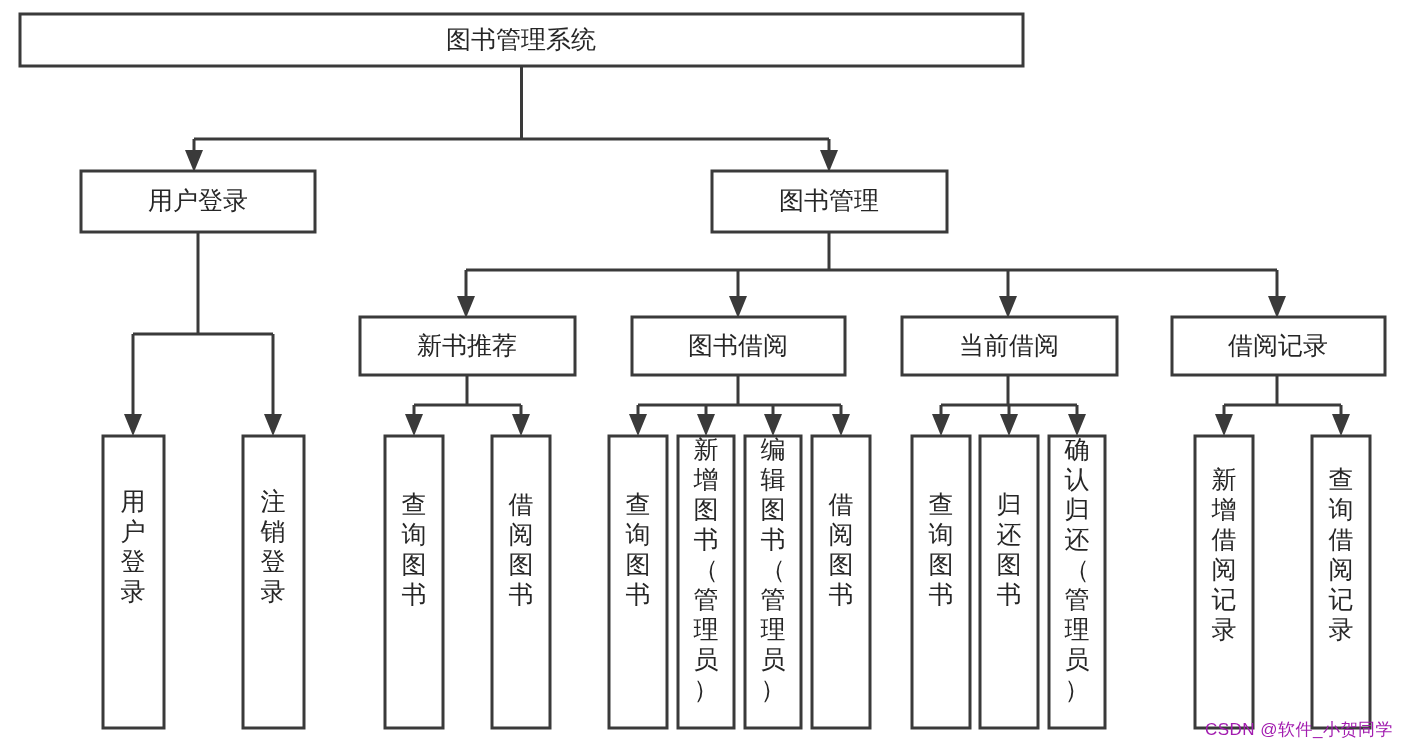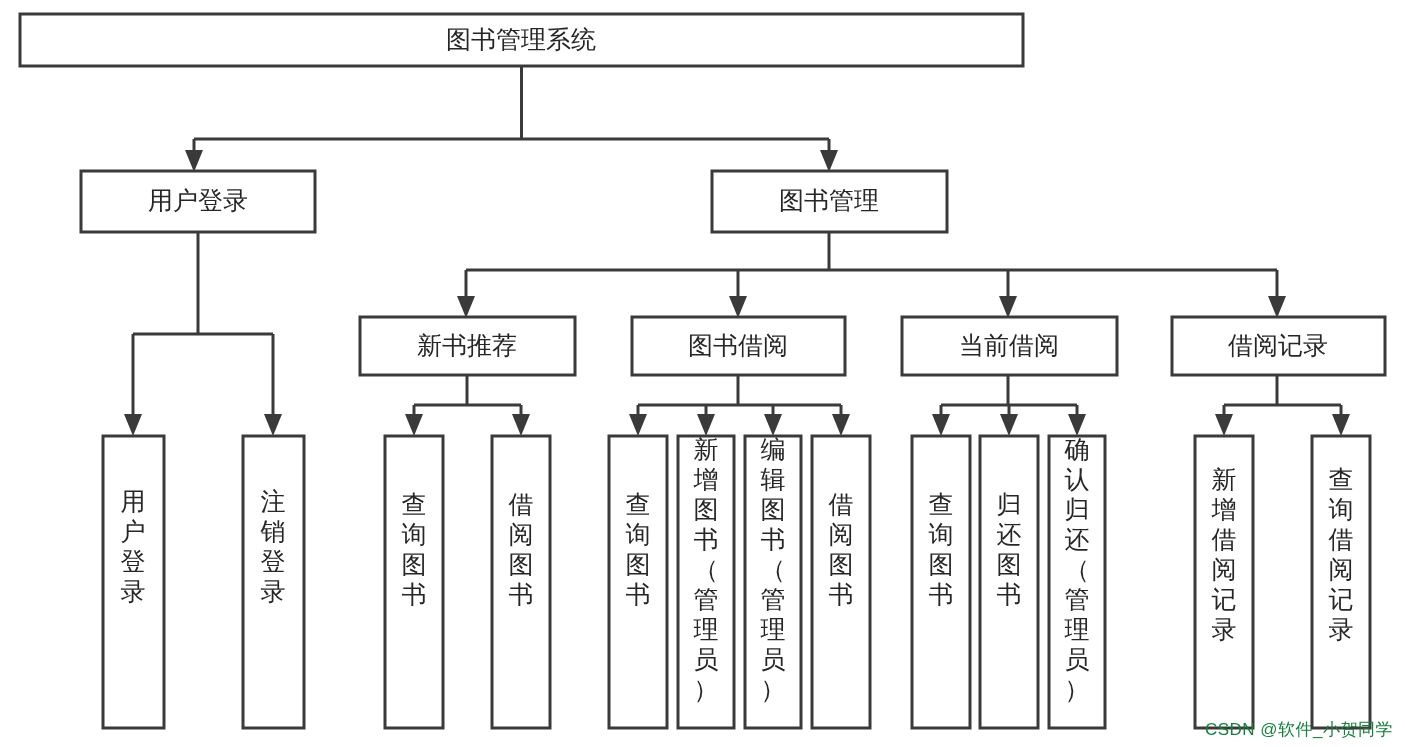--- a/index.html
+++ b/index.html
@@ -48,21 +48,21 @@
     font-family: "Liberation Sans", "DejaVu Sans", sans-serif;
     font-size: 25px;
     text-anchor: middle;
   }
   .watermark {
     position: absolute;
     right: 12px;
     bottom: 6px;
     font-family: "Liberation Sans", "DejaVu Sans", sans-serif;
     font-size: 17px;
-    color: #15803d;
+    color: #a21caf;
     letter-spacing: 0.5px;
     white-space: nowrap;
     pointer-events: none;
   }
 </style>
 </head>
 <body>
 
 <div id="chart-root">
 <svg width="1405" height="747" viewBox="0 0 1405 747" xmlns="http://www.w3.org/2000/svg">

